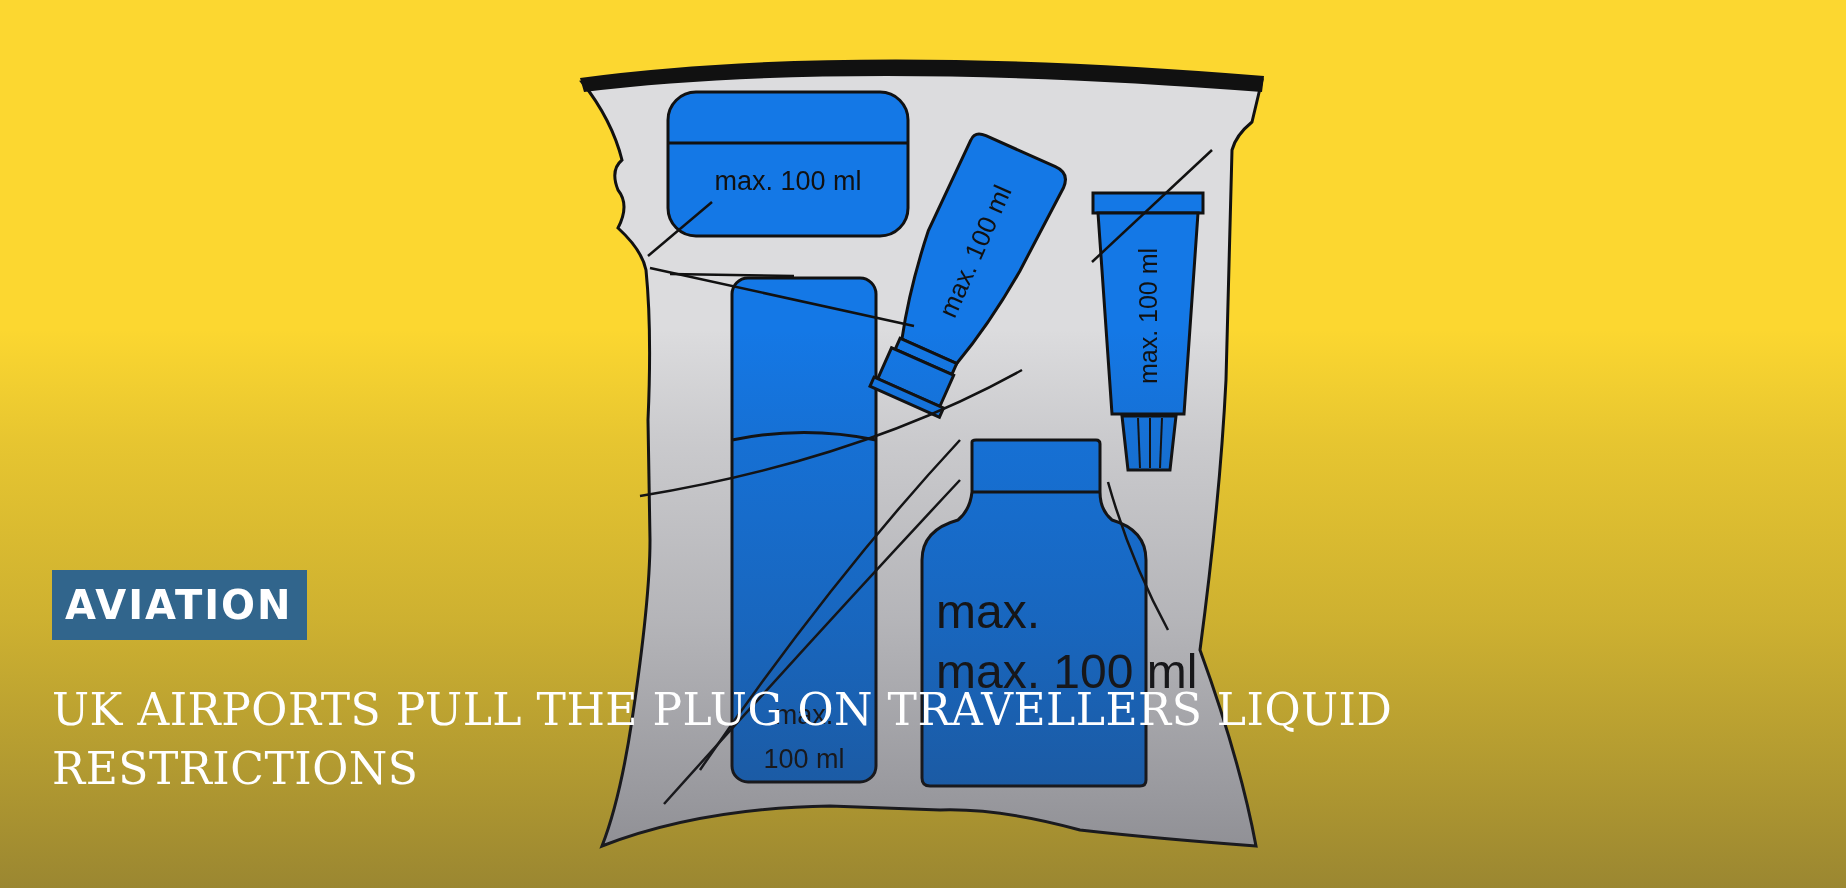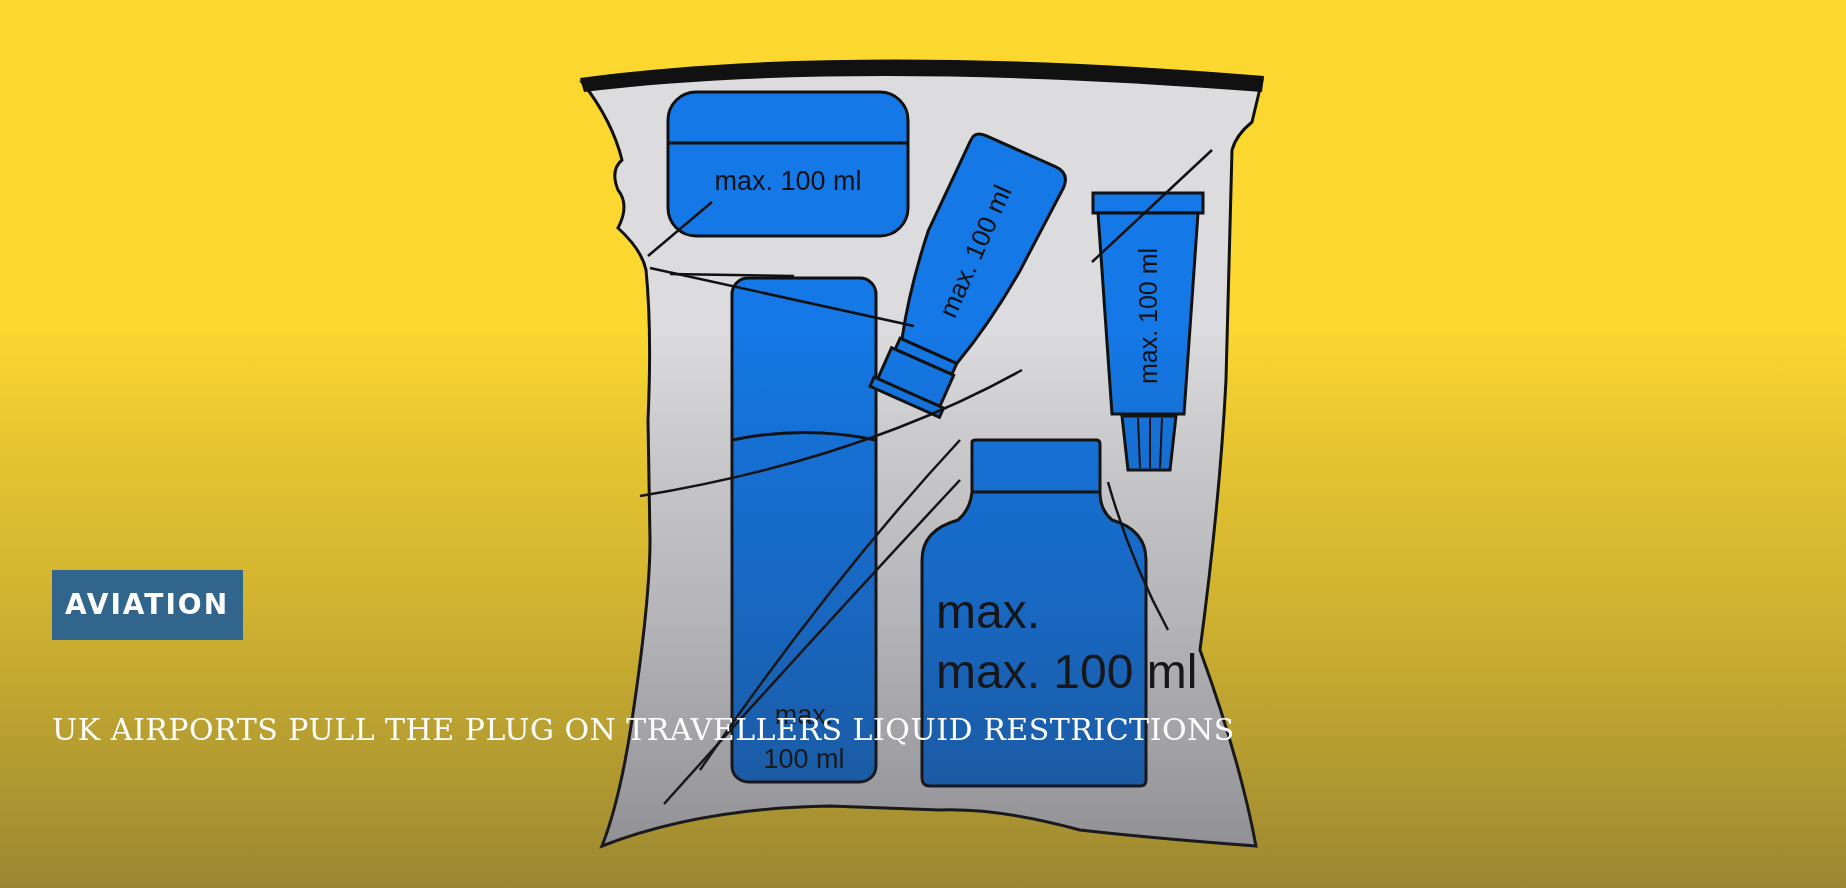--- a/index.html
+++ b/index.html
@@ -30,32 +30,32 @@
     }
     .caption {
       position: absolute; left: 52px; top: 570px; width: 1500px;
     }
     .category-badge {
       display: inline-block;
       background: #31658C;
       color: #ffffff;
       font-family: "DejaVu Sans", "Liberation Sans", sans-serif;
       font-weight: bold;
-      font-size: 28px;
+      font-size: 40px;
       letter-spacing: 2px;
       padding: 12px 14px 12px 13px;
       line-height: 46px;
       text-decoration: none;
     }
     .headline {
-      margin: 60px 0 0 0;
+      margin: 40px 0 0 0;
       color: #ffffff;
       font-family: "DejaVu Serif", "Liberation Serif", serif;
       font-weight: normal;
-      font-size: 30px;
+      font-size: 44px;
       line-height: 59px;
       letter-spacing: 0.5px;
       text-decoration: none;
       display: block;
       max-width: 1460px;
     }
   </style>
 </head>
 <body>
 

